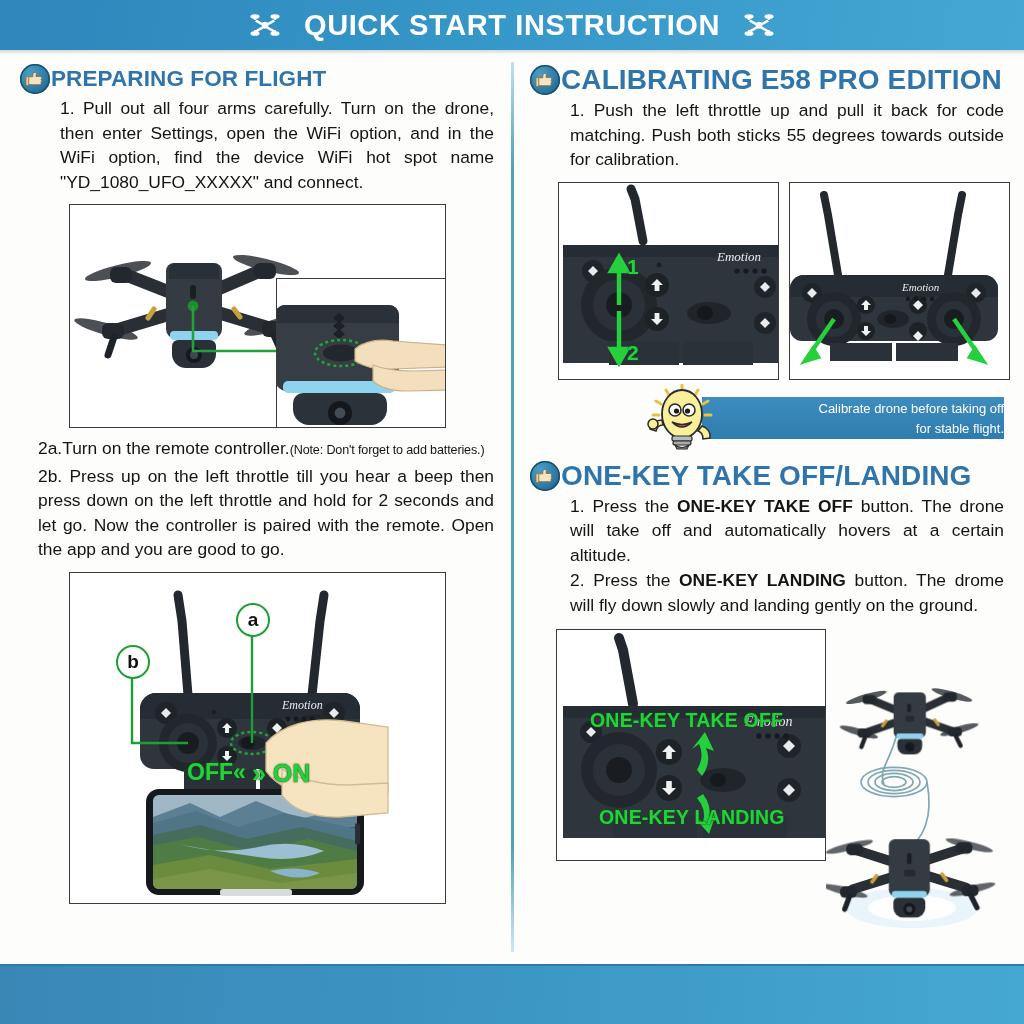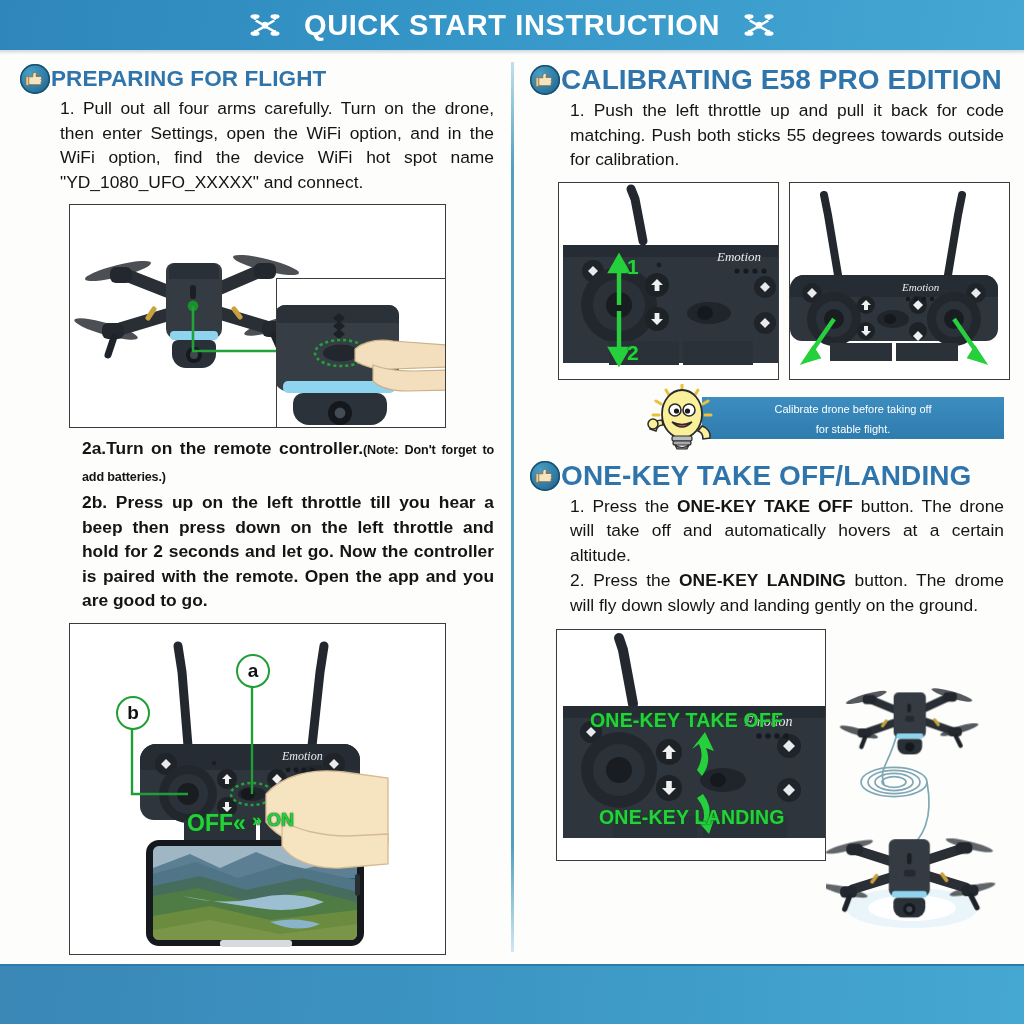--- a/index.html
+++ b/index.html
@@ -53,21 +53,21 @@
   .sec-title.small{font-size:28px;}
 
   
   .body-text{
     margin:1px 6px 0 46px;
     font-size:17.4px;line-height:24.5px;color:#141414;
     text-align:justify;
   }
   .body-text b{font-weight:bold;}
   .note{font-size:12.6px;letter-spacing:-.15px;}
-  .para-flush{margin-left:68px;text-align:justify;font-weight:bold;}
+  .para-flush{margin-left:24px;text-align:justify;}
 
   
   .panel{position:relative;background:#ffffff;border:1.4px solid #3b3b3b;overflow:hidden;}
 
   
   #panel-drone{margin:10px 0 0 55px;width:375px;height:222px;}
   .inset-box{
     position:absolute;right:-1.4px;bottom:-1.4px;width:168px;height:148px;
     background:#fff;border:1.4px solid #3b3b3b;overflow:hidden;
   }
@@ -81,22 +81,22 @@
 
   
   #panel-takeoff{margin:12px 0 0 32px;width:268px;height:230px;}
   #drones-art{position:absolute;left:826px;top:672px;width:190px;height:258px;}
 
   
   .tip-wrap{position:relative;margin:10px 0 0 120px;height:56px;width:360px;}
   .tip-bar{
     position:absolute;left:58px;top:7px;width:302px;height:42px;
     background:linear-gradient(#3d8dc0,#2f7cae);
-    color:#ffffff;font-size:11px;line-height:20px;font-weight:normal;
-    text-align:center;padding-top:2px;box-sizing:border-box;
+    color:#ffffff;font-size:13px;line-height:20px;font-weight:normal;
+    text-align:right;padding-top:2px;box-sizing:border-box;
   }
   .tip-bar span{display:block;}
   .bulb{position:absolute;left:0;top:-6px;width:78px;height:66px;}
 
   
   .green-lbl{
     position:absolute;color:#25d03c;font-weight:bold;
     text-shadow:0 0 1px #0a5d18,0 0 2px #0a5d18;
     white-space:nowrap;
   }
@@ -331,21 +331,21 @@
       
       <div class="marker-circle" style="left:166px;top:30px;width:30px;height:30px;font-size:19px;">
         <span>a</span>
       </div>
       
       <div class="marker-circle" style="left:46px;top:72px;width:30px;height:30px;font-size:19px;">
         <span>b</span>
       </div>
       
       <div class="green-lbl" style="left:117px;top:186px;font-size:23px;">OFF«</div>
-      <div class="green-lbl" style="left:182px;top:186px;font-size:18px;">» ON</div>
+      <div class="green-lbl" style="left:182px;top:186px;font-size:25px;">» ON</div>
     </div>
 
   </div>
 
   <div class="col col-right">
 
     <div class="sec-head">
       <span class="thumb-badge">
         <svg viewBox="0 0 24 24">
             <g fill="#f6e3c0" stroke="#8a6a3a" stroke-width="0.9">

